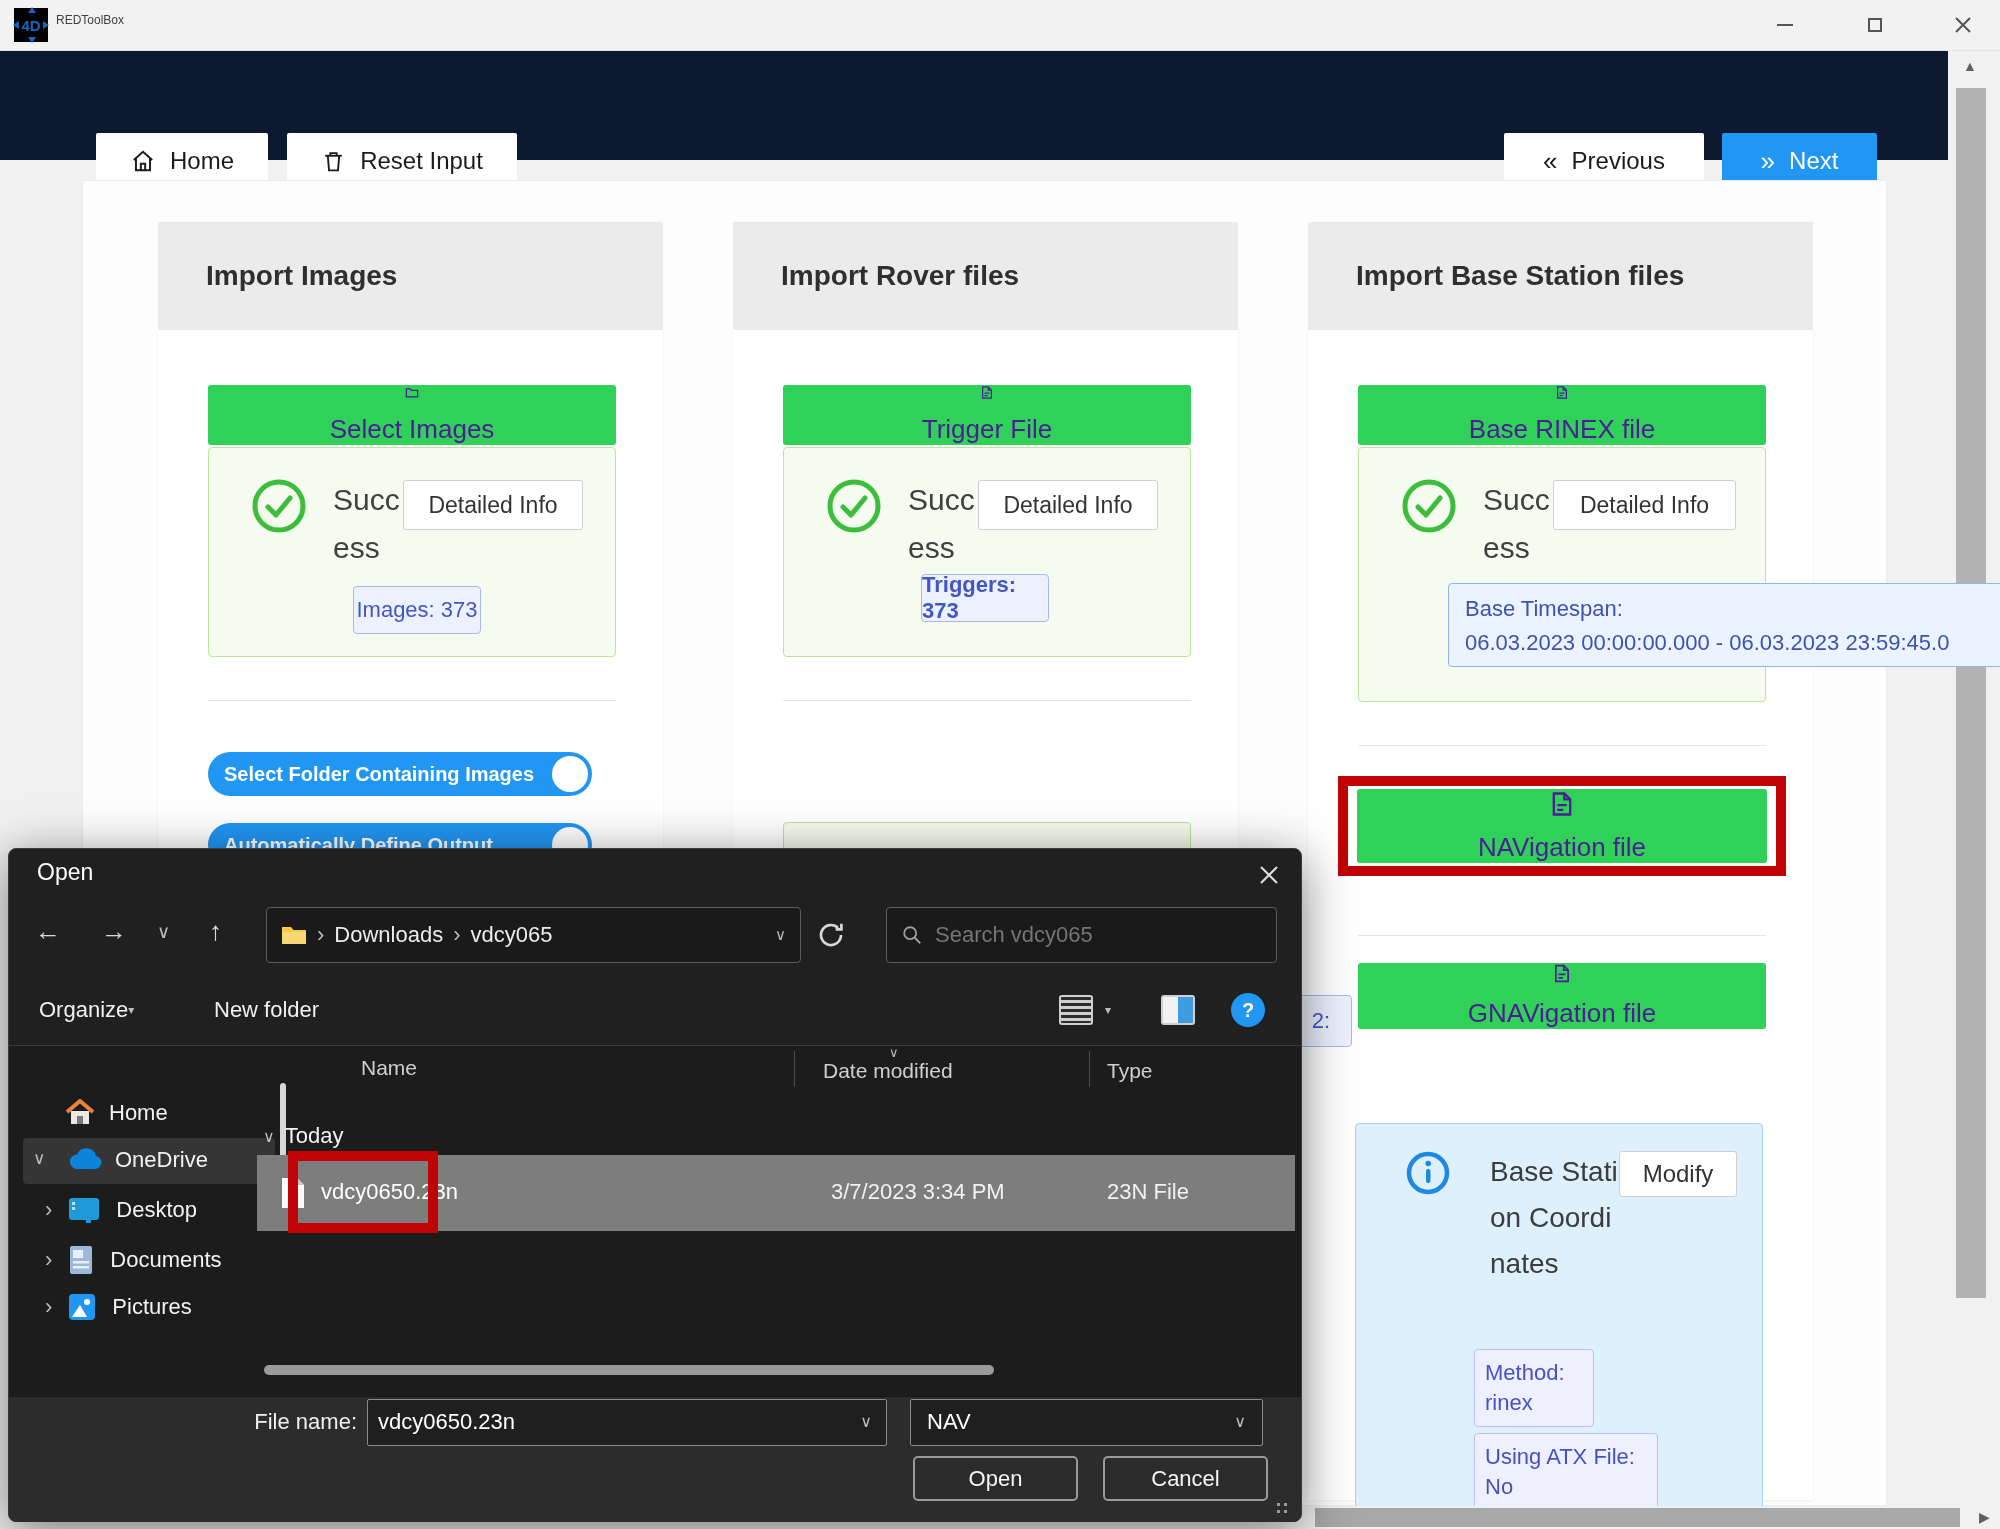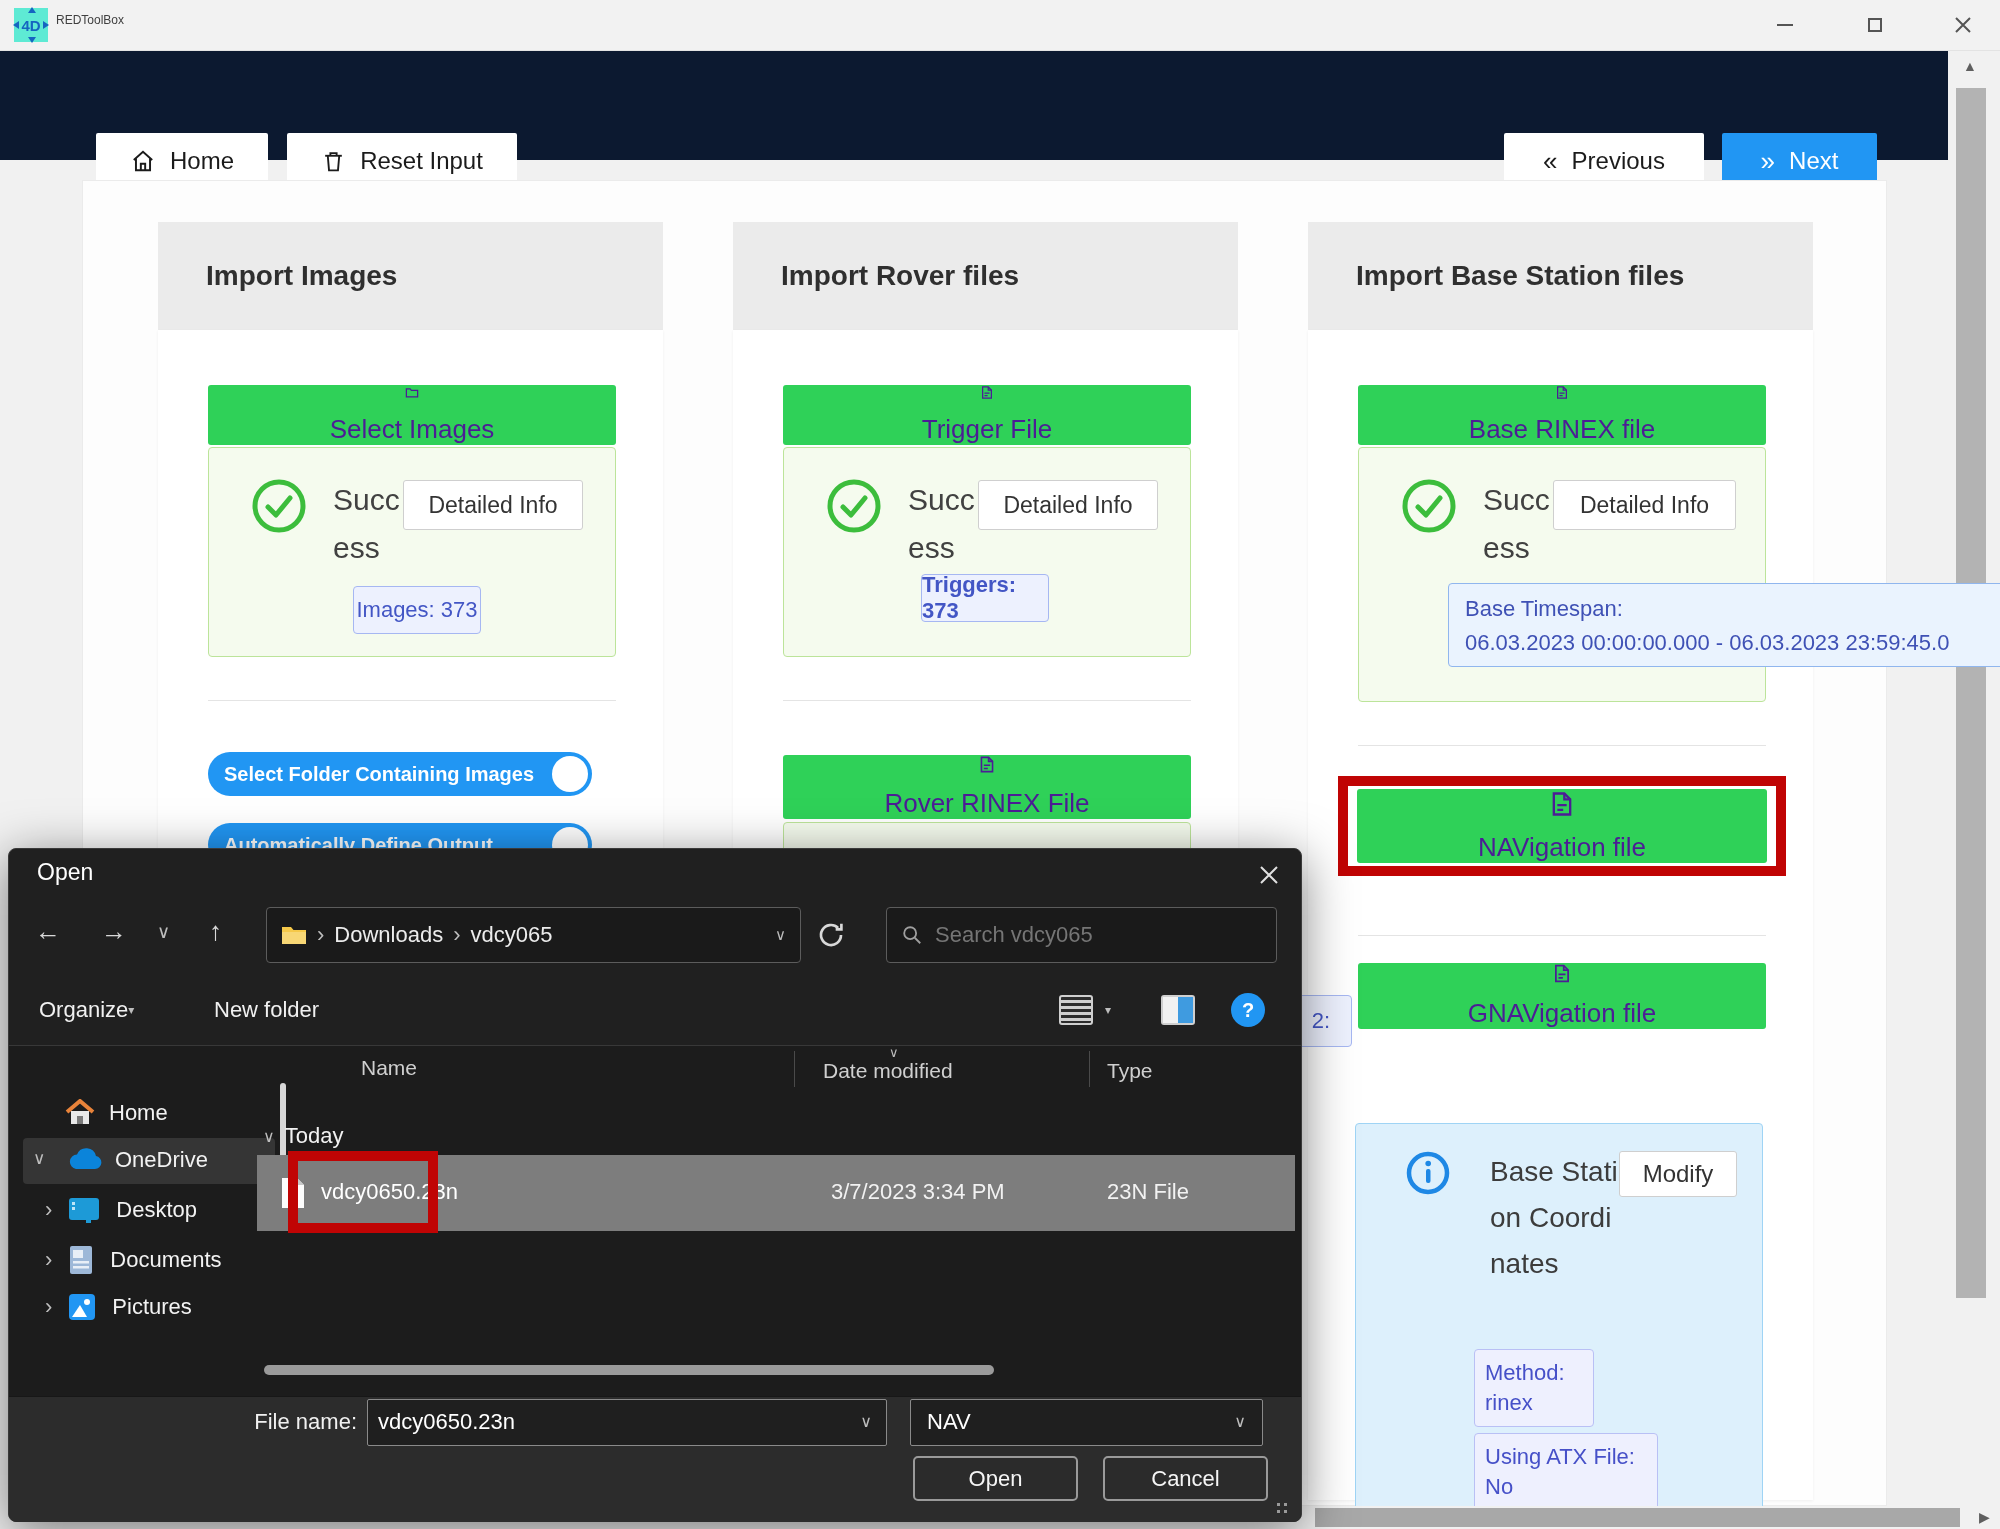--- a/index.html
+++ b/index.html
@@ -3,21 +3,21 @@
 <meta charset="utf-8">
 <style>
   * { margin:0; padding:0; box-sizing:border-box; }
   body { font-family:"Liberation Sans","DejaVu Sans",sans-serif; background:#000; }
   #screen { position:relative; width:2000px; height:1529px; background:#f1f1f1; overflow:hidden; }
   .abs { position:absolute; }
 
   
   .titlebar { left:0; top:0; width:2000px; height:51px; background:#f2f2f2; border-bottom:1px solid #e3e3e3; }
   .app-title { left:56px; top:13px; font-size:12px; color:#404040; }
-  .logo { left:14px; top:8px; width:34px; height:34px; background:#5eead4; display:flex; align-items:center; justify-content:center; font-weight:bold; font-size:15px; color:#1565c0; }
+  .logo { left:14px; top:8px; width:34px; height:34px; background:#000000; display:flex; align-items:center; justify-content:center; font-weight:bold; font-size:15px; color:#1565c0; }
   .logo .tri { position:absolute; width:0; height:0; }
   .winbtn { width:46px; height:42px; top:4px; display:flex; align-items:center; justify-content:center; color:#555; }
   .minbar { width:16px; height:2px; background:#555; }
   .maxbox { width:14px; height:14px; border:2px solid #555; }
   .xsvg { width:18px; height:18px; stroke:#555; stroke-width:2; }
 
   
   .navbar { left:0; top:51px; width:1948px; height:109px; background:#0c1930; }
   .tbtn { height:56px; top:82px; border-radius:2px; background:#fff; color:#1b1b1b; font-size:24px; display:flex; align-items:center; justify-content:center; gap:14px; }
   .tbtn.blue { background:#2196f3; color:#fff; }
@@ -184,28 +184,20 @@
     <div class="abs dbtn" style="left:194px;top:32px;width:180px;height:50px;">
       <span>Detailed Info</span>
     </div>
     <div class="abs badge" style="left:137px;top:126px;width:128px;height:48px;font-weight:bold;">
       <span>Triggers: 373</span>
     </div>
   </div>
 
   <div class="abs hr" style="left:783px;top:700px;width:408px;"></div>
 
-  <div class="abs gbtn" style="left:783px;top:755px;width:408px;height:64px;">
-    <svg viewBox="0 0 24 24" fill="none" stroke="currentColor" stroke-width="2">
-      <path d="M5 21 V3 h9 l5 5 v13 z"></path>
-        <path d="M14 3 v5 h5"></path>
-        <path d="M8 13 h8 M8 17 h5"></path>
-    </svg>
-    <span>Rover RINEX File</span>
-  </div>
 
   <div class="abs spanel" style="left:783px;top:822px;width:408px;height:30px;"></div>
 
   <div class="abs badge" style="left:1290px;top:995px;width:62px;height:52px;z-index:5;">
     <span>2:</span>
   </div>
 
   <div class="abs col-head" style="left:1308px;top:222px;width:505px;">
     <span>Import Base Station files</span>
   </div>

